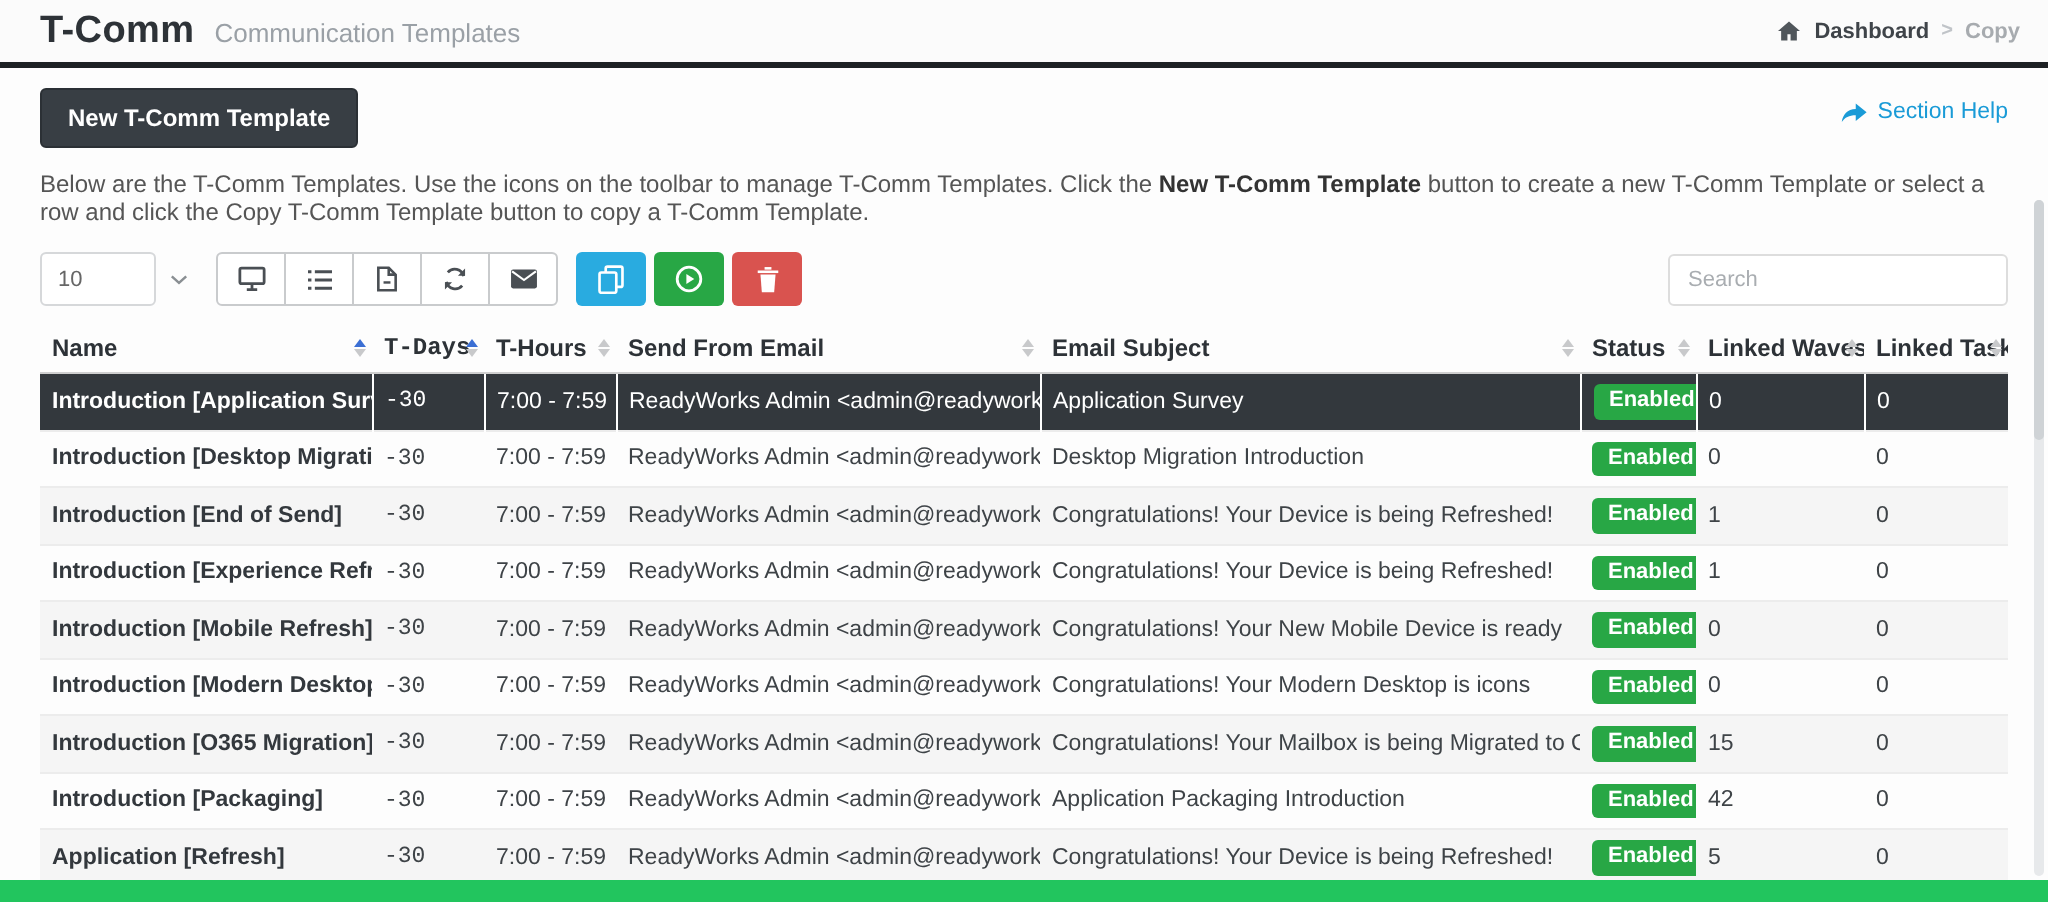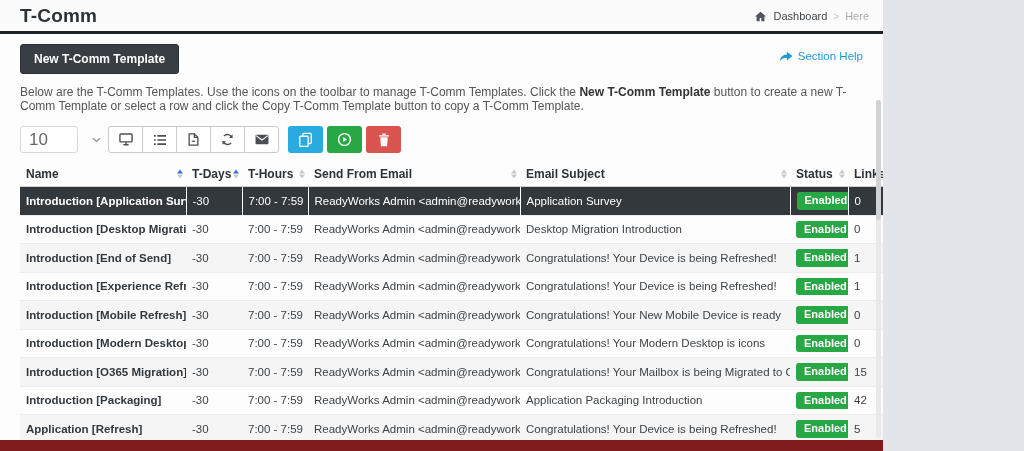--- a/index.html
+++ b/index.html
@@ -2,51 +2,51 @@
 <html><head>
 <meta charset="utf-8">
 <style>
   * { box-sizing: border-box; }
   html,body { margin:0; padding:0; }
   body {
     font-family: "Liberation Sans", sans-serif;
     background:#e2e5e9;
     width:1024px; height:451px; overflow:hidden;
   }
-  .page { width:883px; height:451px; position:relative; background:#7f1d1d; }
+  .page { width:1024px; height:451px; position:relative; background:#22c55e; }
   .main { background:#fdfdfd; height:440px; overflow:hidden; position:relative; }
 
   
   .topbar { display:flex; justify-content:space-between; align-items:center;
             padding:5px 14px 4px 20px; background:#fbfbfb; }
   .title-wrap { display:flex; align-items:baseline; gap:10px; }
   .page-title { font-size:19px; font-weight:bold; color:#2d3237; letter-spacing:.2px; }
   .page-subtitle { font-size:13px; color:#9aa0a6; }
-  .breadcrumb { font-size:11px; color:#3f4449; display:flex; align-items:center; gap:6px; }
+  .breadcrumb { font-size:11px; color:#3f4449; display:flex; gap:6px;font-weight:bold; }
   .breadcrumb .sep { color:#c0c4c8; font-size:10px; }
   .breadcrumb .current { color:#a7abaf; }
   .divider { height:3px; background:#1d2124; }
 
   .content { padding:10px 20px 0; }
 
   
   .action-row { display:flex; justify-content:space-between; align-items:flex-start; }
   .btn-new { background:#383e44; color:#fff; font-size:12px; font-weight:bold;
              padding:7px 13px; border:1px solid #2b3035; border-radius:3px; cursor:pointer;
              font-family:"Liberation Sans", sans-serif; }
   .help-link { display:flex; align-items:center; gap:5px; color:#1a9bd7; font-size:11.5px;
                cursor:pointer; margin-top:6px; }
 
   .desc { font-size:12px; color:#555; margin:11px 0 13px; }
   .desc b { color:#333; }
 
   
   .toolbar { display:flex; align-items:center; margin-bottom:9px; }
   .select-size { width:58px; height:27px; border:1px solid #d6d8da; border-radius:3px;
-                 background:#fff; color:#666; font-size:17px; display:flex; align-items:center;
+                 background:#fff; color:#666; font-size:11px; display:flex; align-items:center;
                  justify-content:space-between; padding:0 8px; cursor:pointer;gap:44px; }
   .btn-group { display:flex; margin-left:30px; }
   .tbtn { width:35px; height:27px; background:#fff; border:1px solid #c9cbcd;
           display:flex; align-items:center; justify-content:center; margin-left:-1px; cursor:pointer; padding:0; }
   .tbtn:first-child { border-radius:3px 0 0 3px; margin-left:0; }
   .tbtn:last-child { border-radius:0 3px 3px 0; }
   .cbtn { width:35px; height:27px; border:none; border-radius:3px; margin-left:4px;
           display:flex; align-items:center; justify-content:center; cursor:pointer; padding:0; }
   .cbtn.copy { background:#29abe0; margin-left:9px; }
   .cbtn.enable { background:#28a745; }
@@ -54,21 +54,21 @@
   .search-input { margin-left:auto; width:170px; height:26px; border:1px solid #ddd;
                   border-radius:3px; padding:0 9px; font-size:11px; color:#555;
                   font-family:"Liberation Sans", sans-serif; background:#fff; }
   .search-input::placeholder { color:#a9adb1; }
 
   
   table { width:100%; border-collapse:collapse; font-size:11.5px; color:#3e4347; table-layout:fixed; }
   thead th { text-align:left; font-weight:bold; font-size:12px; color:#2d3237;
              padding:5px 14px 5px 6px; border-bottom:1px solid #cfcfcf; position:relative;
              white-space:nowrap; overflow:hidden; cursor:pointer; }
-  .col-0{width:166px;} .col-1{width:56px;} .col-2{width:66px;} .col-3{width:212px;}
+  .col-0{width:166px;} .col-1{width:56px;font-family:Liberation Mono, monospace;} .col-2{width:66px;} .col-3{width:212px;}
   .col-4{width:270px;} .col-5{width:58px;} .col-6{width:84px;margin-top:32px;} .col-7{width:72px;}
   tbody td { padding:5px 6px; white-space:nowrap; overflow:hidden; }
   tbody tr { border-bottom:1px solid #ececec; cursor:pointer; }
   tbody tr:nth-child(odd) { background:#f5f5f5; }
   tbody tr:nth-child(even) { background:#fdfdfd; }
   td.cell-name { font-weight:bold; color:#33383d; }
   tr.selected td { background:#33383d; color:#fff; border-left:1px solid #fff; }
   tr.selected td:first-child { border-left:none; }
   tr.selected td.cell-name { color:#fff; }
   .badge { background:#28a745; color:#fff; font-size:11px; font-weight:bold;
@@ -86,30 +86,31 @@
 </style>
 </head>
 <body>
 
 <div class="page">
   <div class="main">
 
     <div class="topbar">
       <div class="title-wrap">
         <span class="page-title">T-Comm</span>
+        <span class="page-subtitle">Communication Templates</span>
       </div>
       <div class="breadcrumb">
         <span style="display:flex;">
           <svg width="13" height="11" viewBox="0 0 16 14">
               <path d="M8 1 1 7h2v6h4V9h2v4h4V7h2z" fill="#50565b"></path>
             </svg>
         </span>
         <span>Dashboard</span>
         <span class="sep">&gt;</span>
-        <span class="current">Here</span>
+        <span class="current">Copy</span>
       </div>
     </div>
     <div class="divider"></div>
 
     <div class="content">
 
       <div class="action-row">
         <button class="btn-new">New T-Comm Template</button>
         <span class="help-link">
           <span style="display:flex;">
@@ -201,20 +202,21 @@
         <button class="cbtn delete">
           <span style="display:flex;">
             <svg width="12" height="14" viewBox="0 0 14 16">
                 <path d="M1 3.2h12" stroke="#fff" stroke-width="1.5"></path>
                 <path d="M5 1.2h4" stroke="#fff" stroke-width="1.5"></path>
                 <path d="M2.6 4.8h8.8l-.8 10.4H3.4z" fill="#fff"></path>
               </svg>
           </span>
         </button>
 
+        <input class="search-input" type="text" placeholder="Search" style="">
       </div>
 
       <table>
         <thead>
           <tr>
               <th class="col-0"><span>Name</span><span class="sort asc">
                   <i class="up"></i>
                   <i class="down"></i>
                 </span></th>
               <th class="col-1"><span>T-Days</span><span class="sort asc">

